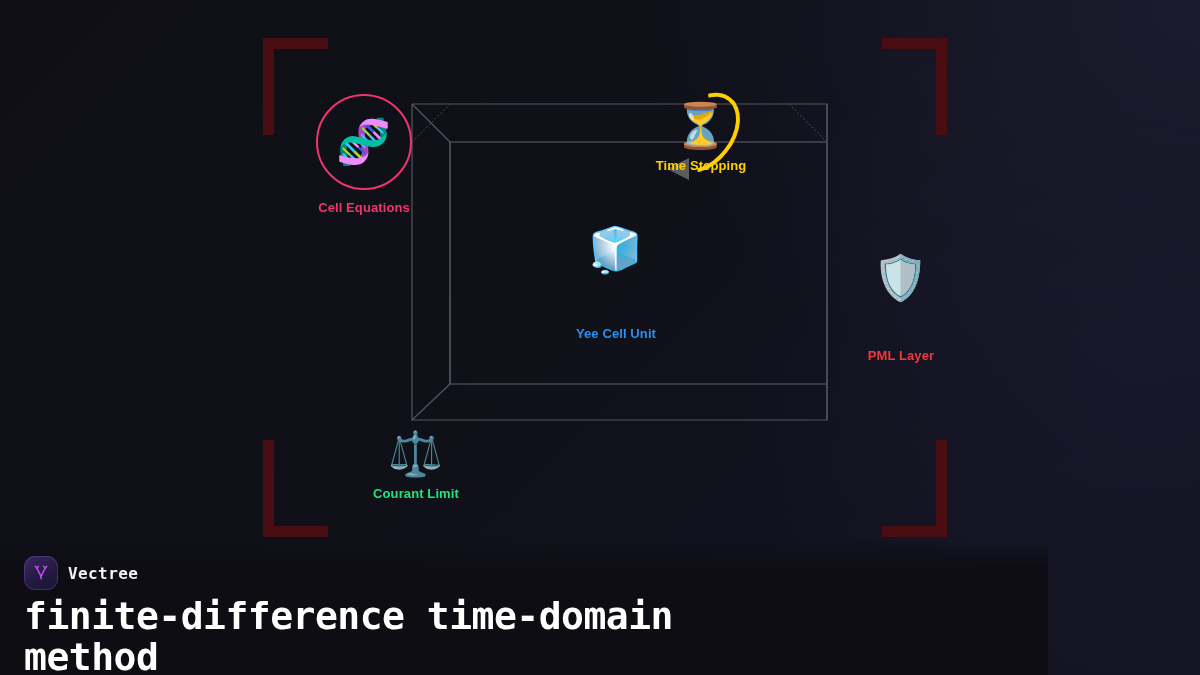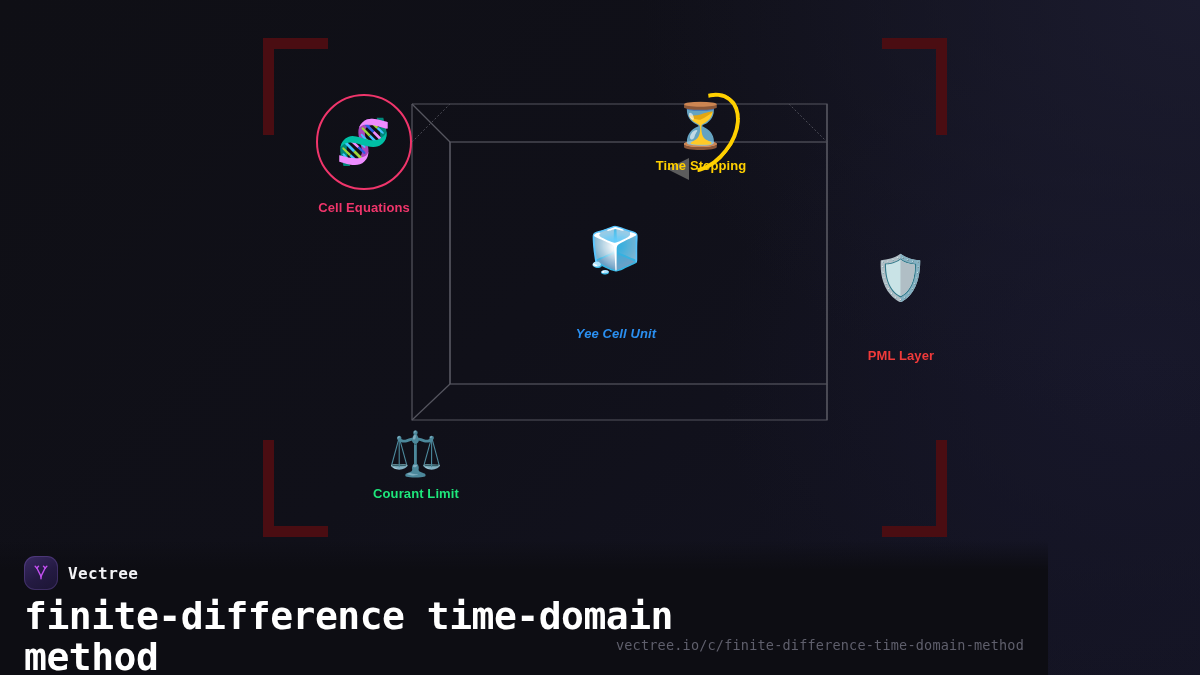--- a/index.html
+++ b/index.html
@@ -70,21 +70,21 @@
     border-radius: 50%;
     border: 2px solid currentColor;
     box-sizing: border-box;
   }
 
   
   #node-curl        { left: 364px; top: 94px; }
   #node-curl .label { margin-top: 10px; }
   #node-time        { left: 701px; top: 100px; }
   #node-yee         { left: 616px; top: 224px; }
-  #node-yee .label  { margin-top: 50px; font-style: italic; }
+  #node-yee .label  { margin-top: 50px; }
   #node-pml         { left: 901px; top: 252px; }
   #node-pml .label  { margin-top: 44px; }
   #node-cour        { left: 416px; top: 428px; }
   #node-cour .label { }
 
   
   .arc {
     position: absolute;
     left: 672px;
     top: 88px;
@@ -226,16 +226,15 @@
             <path d="M17 6 L19 4"></path>
             <path d="M12 16 L12 19"></path>
           </g>
         </svg>
       </div>
       <div id="brand-name">Vectree</div>
     </div>
 
     <div id="headline">finite-difference time-domain method</div>
 
-    <div id="url">vectree.io/c/finite-difference-time-domain-method</div>
   </div>
 
 </div>
 
 </body></html>

